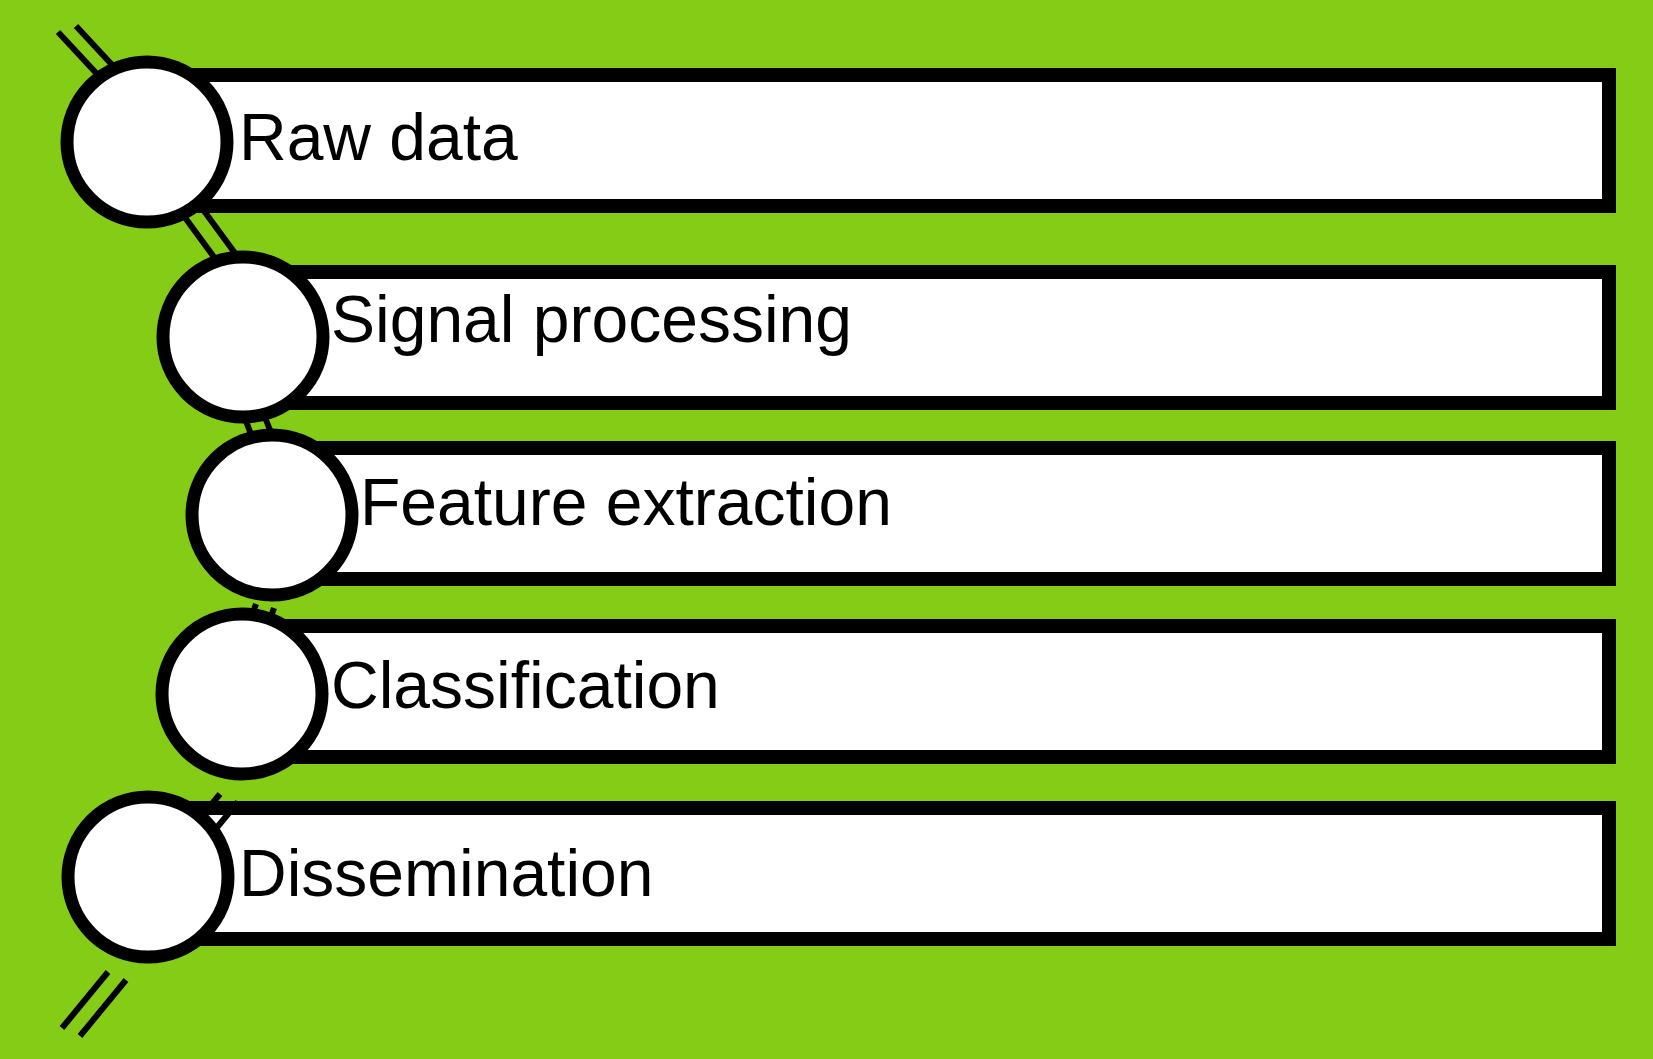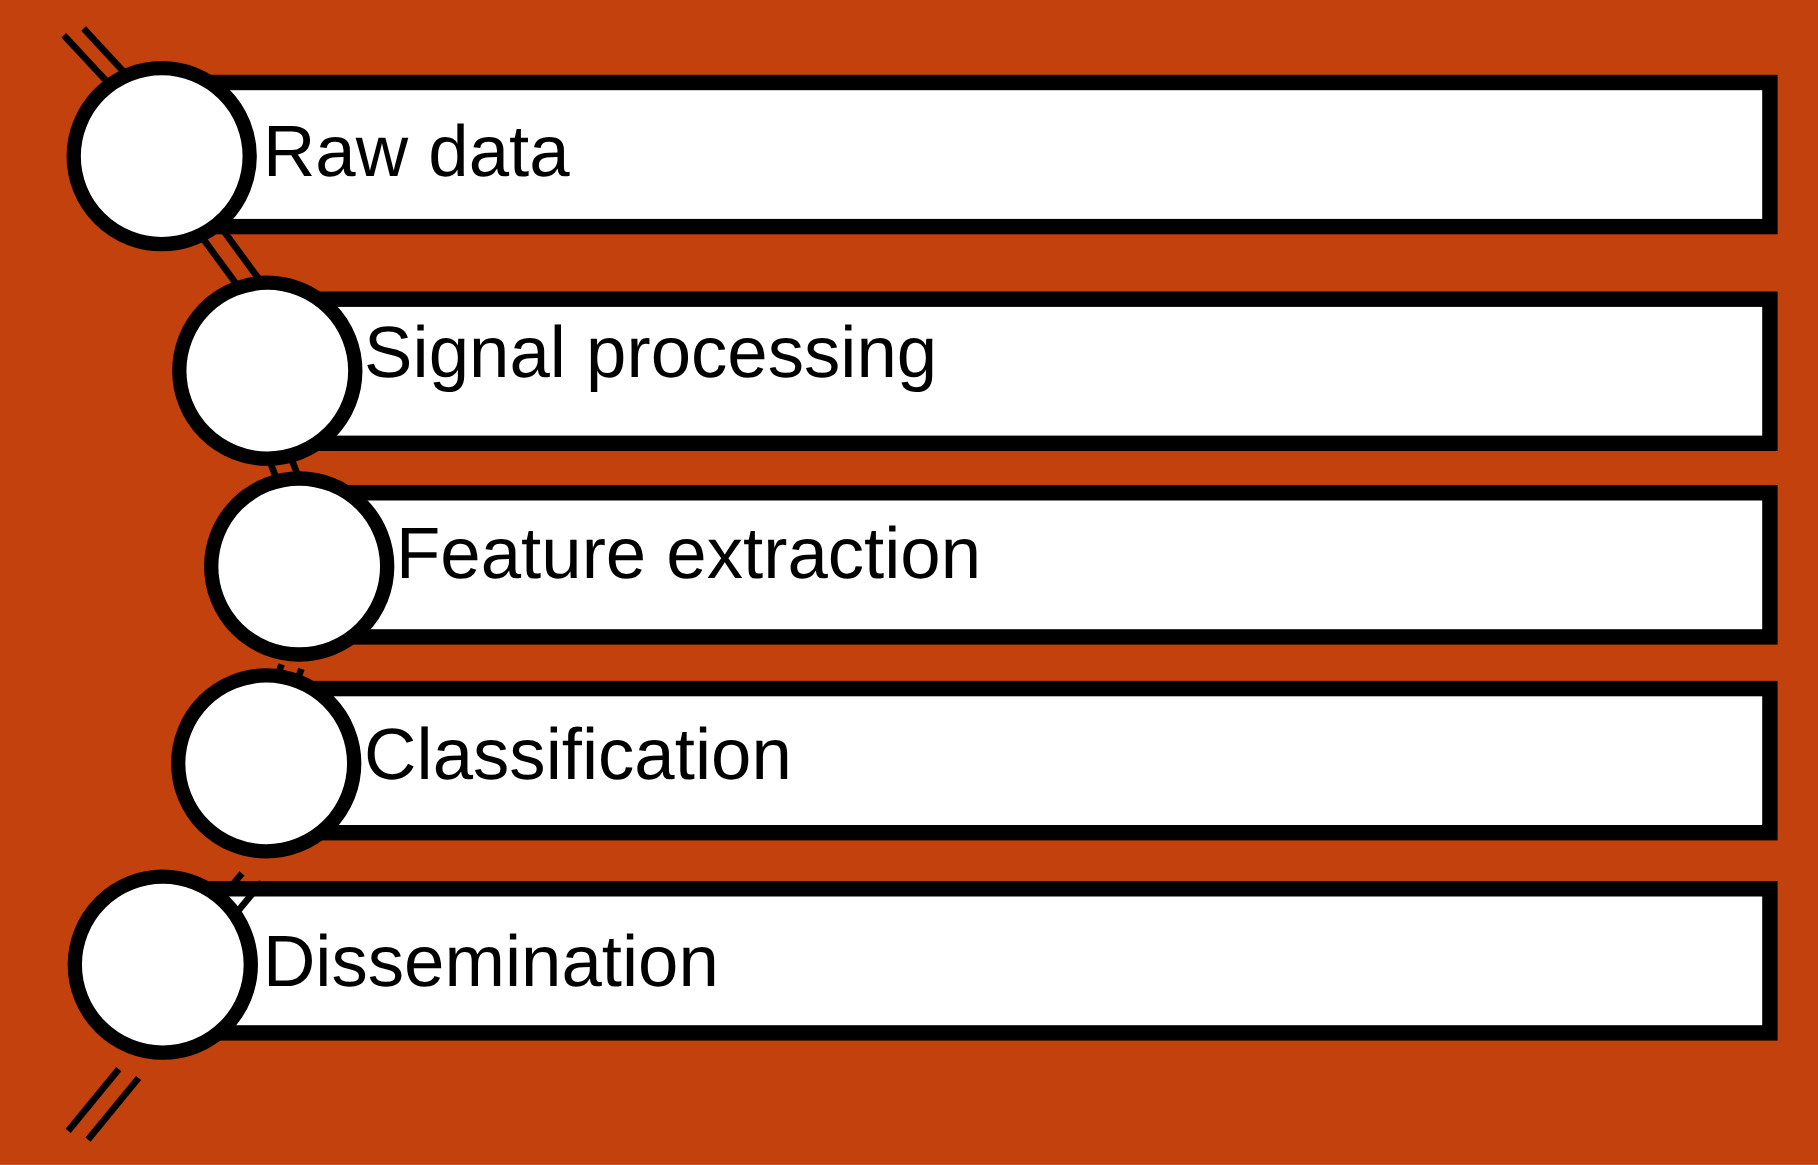--- a/index.html
+++ b/index.html
@@ -10,21 +10,21 @@
   body {
     width: 1653px;
     height: 1059px;
     overflow: hidden;
     font-family: "Liberation Sans", sans-serif;
   }
   #diagram-root {
     position: relative;
     width: 1653px;
     height: 1059px;
-    background: #c2410c;
+    background: #84cc16;
   }
   svg.flow-svg {
     position: absolute;
     top: 0;
     left: 0;
     width: 1653px;
     height: 1059px;
     display: block;
   }
   .bar-rect {

